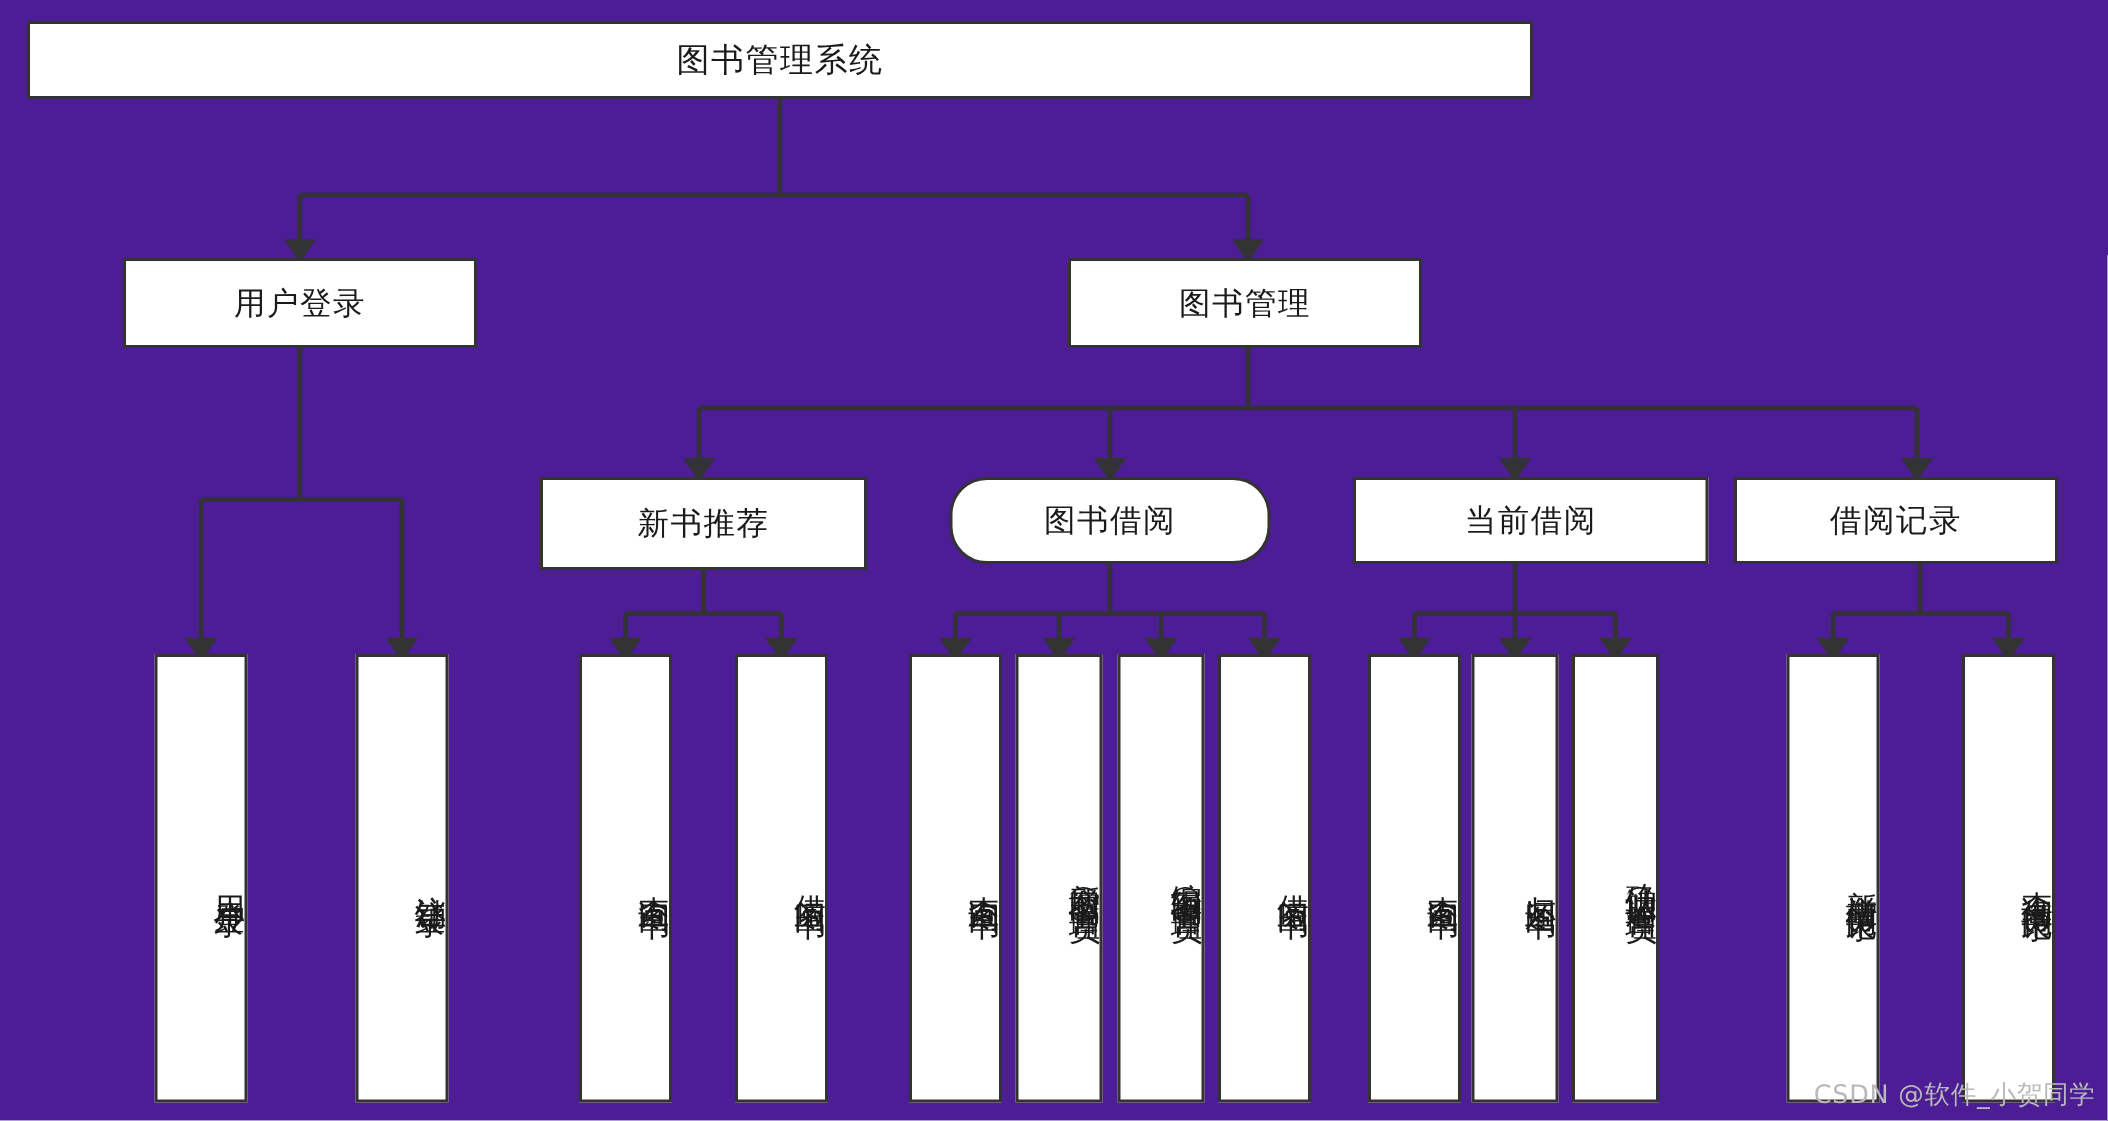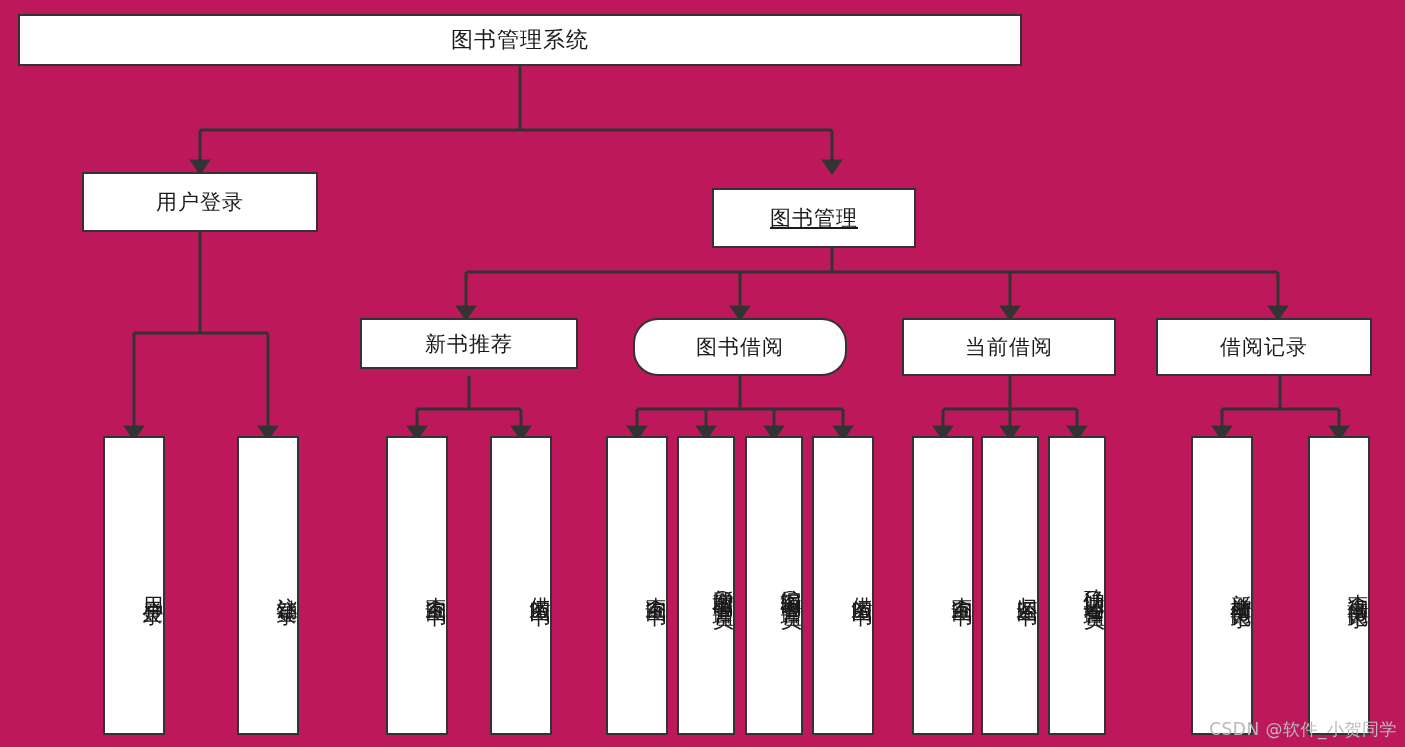--- a/index.html
+++ b/index.html
@@ -8,21 +8,21 @@
     padding: 0;
     background: #ffffff;
   }
   body {
     font-family: "DejaVu Sans", "Liberation Sans", sans-serif;
   }
   #diagram-root {
     position: relative;
     width: 1405px;
     height: 747px;
-    background: #be185d;
+    background: #4c1d95;
     overflow: hidden;
   }
   #wire-layer {
     position: absolute;
     left: 0;
     top: 0;
     width: 1405px;
     height: 747px;
     pointer-events: none;
   }
@@ -122,27 +122,27 @@
       <path d="M1222,409 L1339,409"></path>
       <path d="M1222,409 L1222,432" marker-end="url(#arrowhead)"></path>
       <path d="M1339,409 L1339,432" marker-end="url(#arrowhead)"></path>
     </g>
   </svg>
 
   <div class="node node-h" id="root-node" style="left:18px; top:14px; width:1004px; height:52px;">图书管理系统</div>
 
   <div class="node node-h" style="left:82px; top:172px; width:236px; height:60px;">用户登录</div>
 
-  <div class="node node-h" style="left:712px; top:188px; width:204px; height:60px;text-decoration:underline;">图书管理</div>
+  <div class="node node-h" style="left:712px; top:172px; width:236px; height:60px;">图书管理</div>
 
-  <div class="node node-h" style="left:360px; top:318px; width:218px; height:51px;">新书推荐</div>
+  <div class="node node-h" style="left:360px; top:318px; width:218px; height:62px;">新书推荐</div>
 
   <div class="node node-h" style="left:633px; top:318px; width:214px; height:58px;border-radius:25px;">图书借阅</div>
 
-  <div class="node node-h" style="left:902px; top:318px; width:214px; height:58px;">当前借阅</div>
+  <div class="node node-h" style="left:902px; top:318px; width:237px; height:58px;">当前借阅</div>
 
   <div class="node node-h" style="left:1156px; top:318px; width:216px; height:58px;">借阅记录</div>
 
   <div class="node node-v" style="left:103px; top:436px; width:62px; height:299px;">用户登录</div>
 
   <div class="node node-v" style="left:237px; top:436px; width:62px; height:299px;">注销登录</div>
 
   <div class="node node-v" style="left:386px; top:436px; width:62px; height:299px;">查询图书</div>
 
   <div class="node node-v" style="left:490px; top:436px; width:62px; height:299px;">借阅图书</div>

